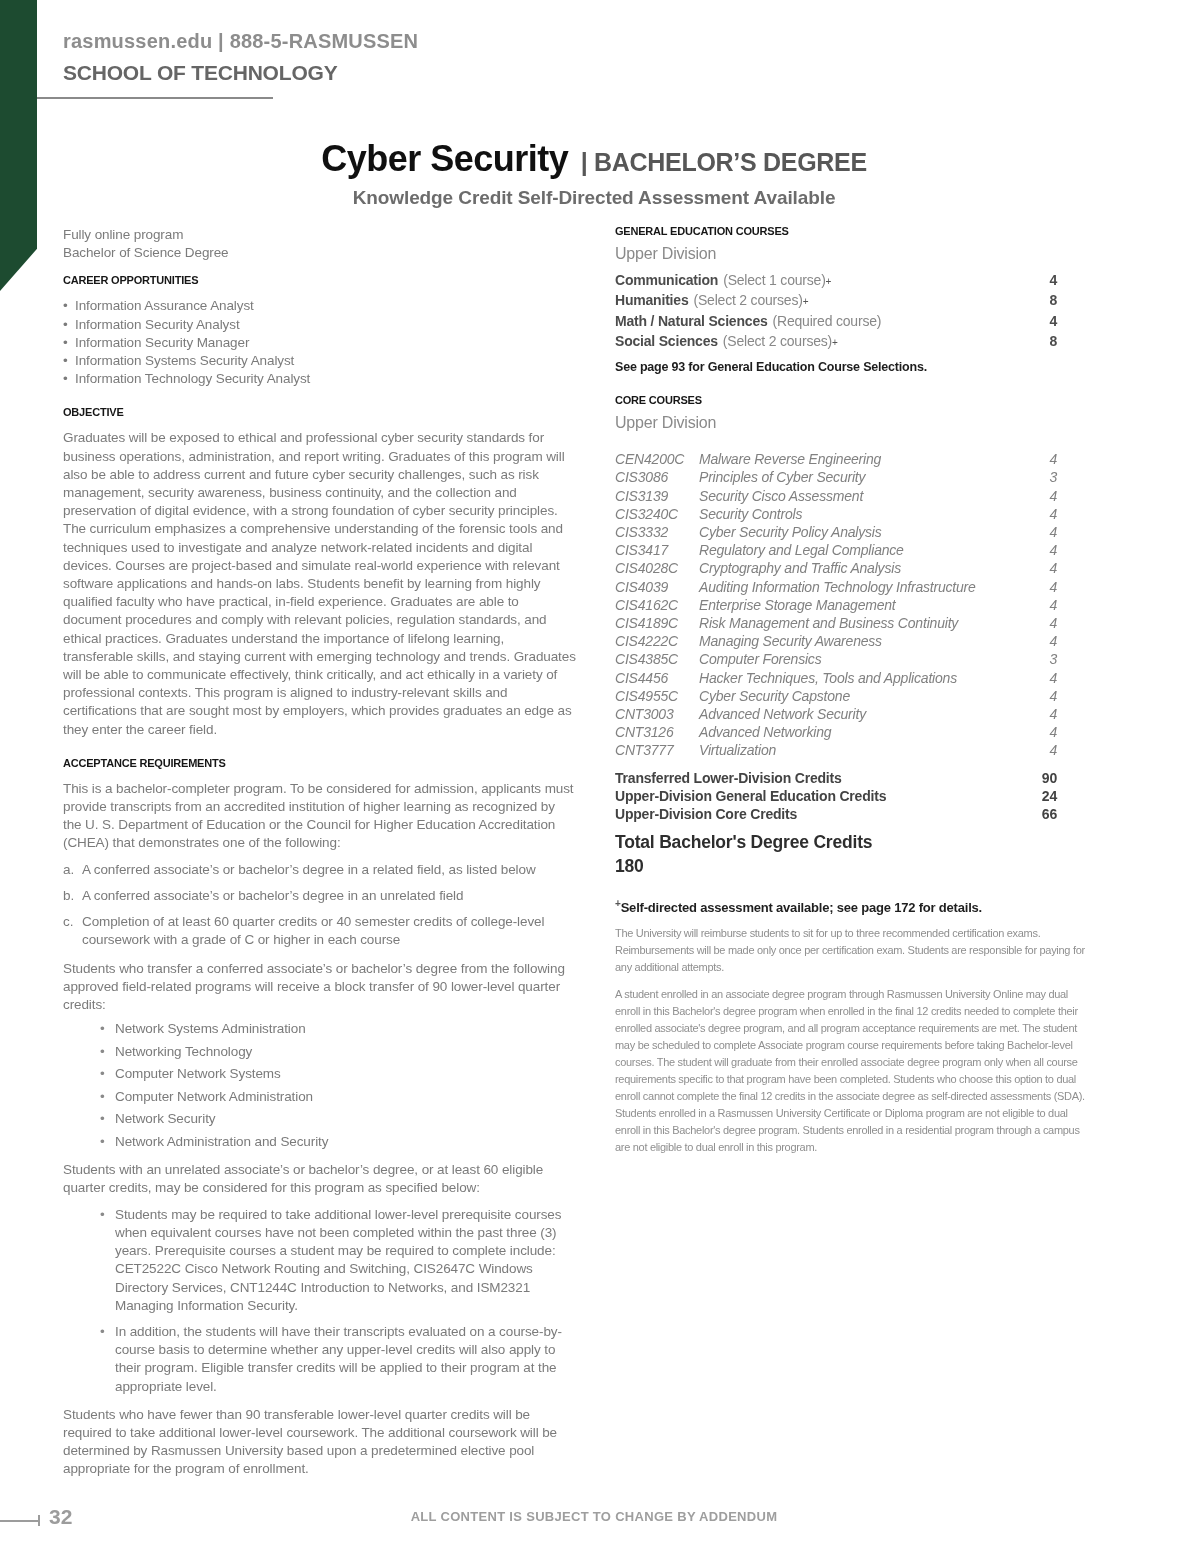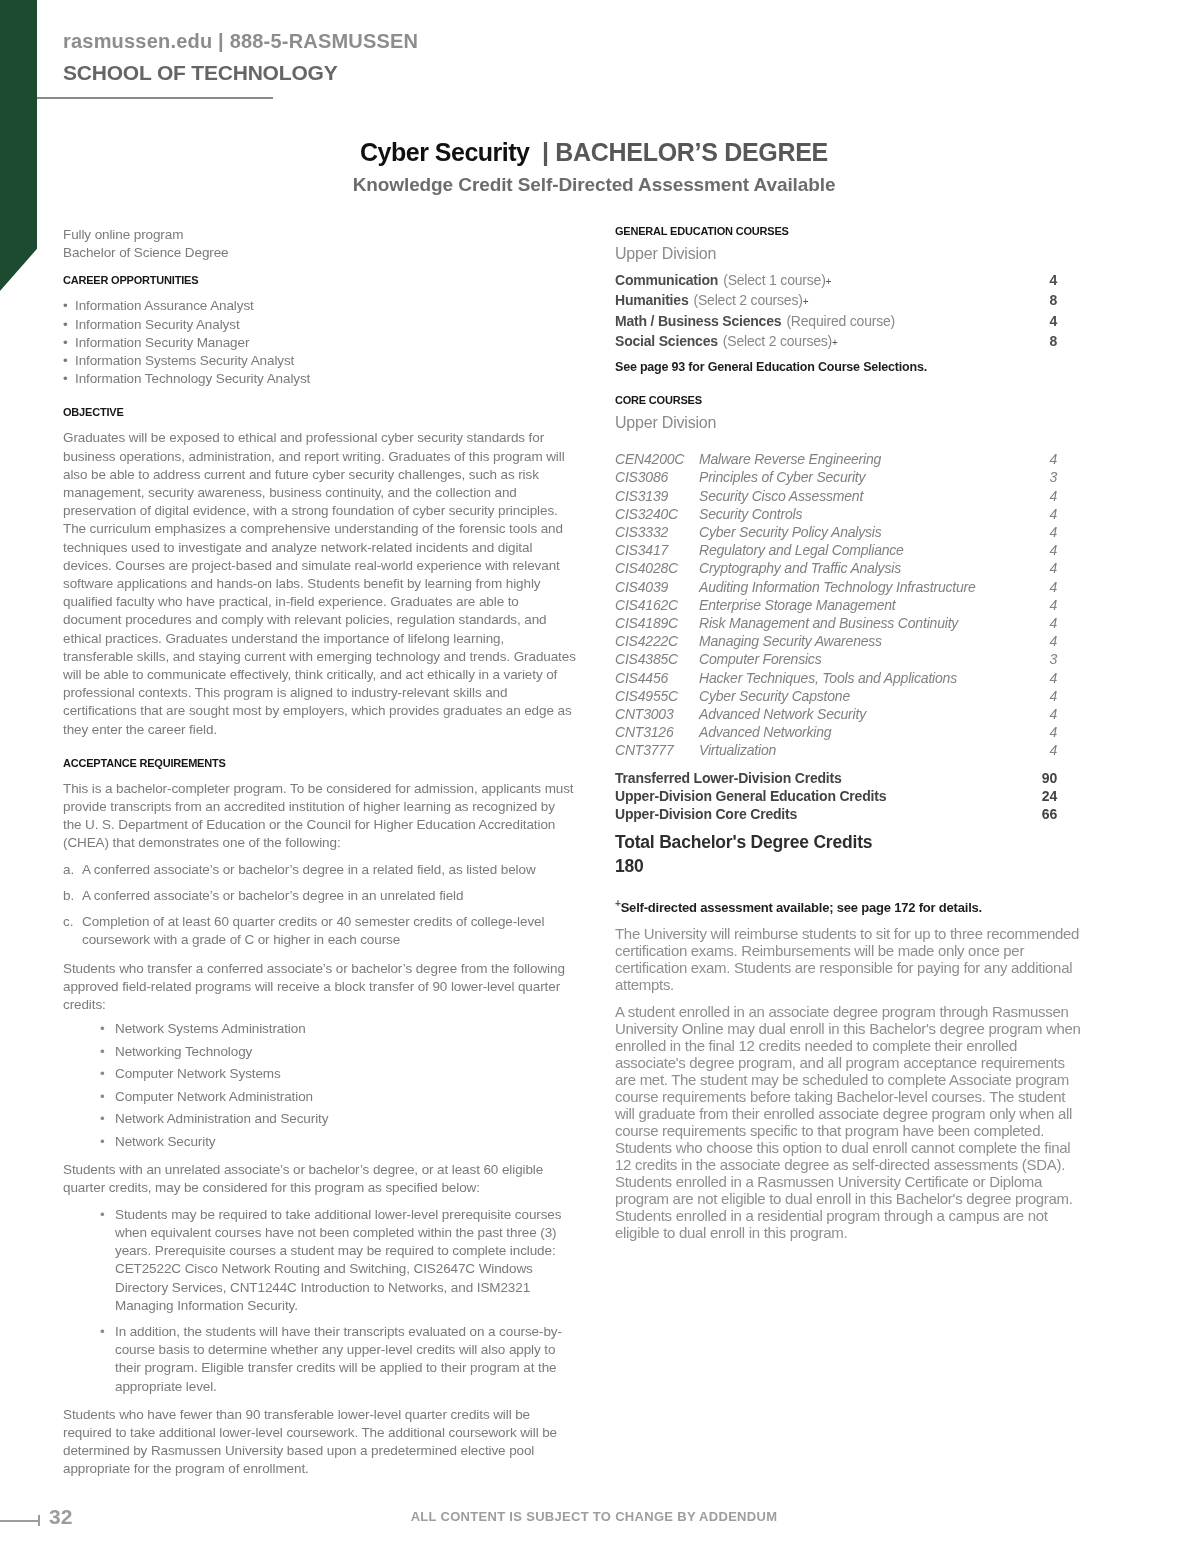--- a/index.html
+++ b/index.html
@@ -14,21 +14,21 @@
     background:#1d4b30;
     clip-path:polygon(0 0,100% 0,100% 85.5%,0 100%);
   }
   
   .site-line{position:absolute;left:63px;top:30px;font-size:20px;font-weight:700;color:#8d8d8d;letter-spacing:.2px;}
   .school-line{position:absolute;left:63px;top:61px;font-size:21px;font-weight:700;color:#666;letter-spacing:-.2px;}
   .header-rule{position:absolute;left:37px;top:97px;width:236px;height:2px;background:#8a8a8a;}
   
   .title-block{position:absolute;left:0;right:0;top:138px;text-align:center;}
   .title-line{white-space:nowrap;}
-  .prog{font-size:25px;font-weight:800;color:#101010;letter-spacing:-.5px;margin-top:20px;}
+  .prog{font-size:36px;font-weight:800;color:#101010;letter-spacing:-.5px;margin-top:20px;}
   .deg{font-size:25px;font-weight:700;color:#575757;letter-spacing:-.3px;margin-left:8px;}
   .subtitle{margin-top:7px;font-size:19px;font-weight:600;color:#6c6c6c;letter-spacing:-.1px;}
   
   .left-col{position:absolute;left:63px;top:226px;width:514px;font-size:13.5px;line-height:18.2px;letter-spacing:-.1px;color:#7b7b7b;}
   .right-col{position:absolute;left:615px;top:221px;width:472px;font-size:14px;letter-spacing:-.2px;color:#7b7b7b;}
   h2{font-size:11px;font-weight:700;color:#161616;letter-spacing:-.2px;margin:0;line-height:21px;}
   .subhead{font-size:16px;color:#8a8a8a;line-height:20px;margin-top:2px;}
   .mt6{margin-top:6px;} .mt8{margin-top:8px;} .mt14{margin-top:14px;} .mt16{margin-top:16px;}
   
   .career-item{position:relative;padding-left:12px;}
@@ -48,21 +48,21 @@
   .credits{font-weight:700;color:#4c4c4c;}
   .course-row{display:flex;align-items:baseline;line-height:18.2px;padding-right:30px;}
   .code{flex:0 0 84px;color:#818181;}
   .ctitle{flex:1;color:#818181;}
   .ccred{color:#818181;}
   .ge-note{margin-top:9px;font-size:12.5px;font-weight:700;color:#1d1d1d;letter-spacing:-.2px;}
   .totals{margin-top:9px;}
   .total-row{display:flex;align-items:baseline;line-height:18.2px;padding-right:30px;font-weight:700;color:#434343;}
   .grand-total{display:flex;align-items:baseline;margin-top:7px;padding-right:30px;font-size:17.5px;font-weight:700;color:#2e2e2e;line-height:24px;flex-direction:column;}
   .sda-note{margin-top:22px;font-size:13px;font-weight:700;color:#1f1f1f;letter-spacing:-.2px;}
-  .fine-print{margin-top:10px;font-size:15px;line-height:17px;color:#8f8f8f;letter-spacing:-.3px;}
+  .fine-print{margin-top:10px;font-size:11px;line-height:17px;color:#8f8f8f;letter-spacing:-.3px;}
   
   .marker-line{position:absolute;left:0;top:1520px;width:39px;height:2px;background:#9c9c9c;}
   .marker-tick{position:absolute;left:38px;top:1515px;width:2px;height:11px;background:#9c9c9c;}
   .page-num{position:absolute;left:49px;top:1505px;font-size:21px;font-weight:700;color:#9c9c9c;}
   .footer-note{position:absolute;left:0;right:0;top:1509px;text-align:center;font-size:13px;font-weight:700;color:#9e9e9e;letter-spacing:.3px;}
 </style>
 </head>
 <body>
 
 <div class="page">
@@ -113,22 +113,22 @@
       <span>Completion of at least 60 quarter credits or 40 semester credits of college-level coursework with a grade of C or higher in each course</span>
     </div>
 
     <p style="margin:10px 0 0 0;">Students who transfer a conferred associate’s or bachelor’s degree from the following approved field-related programs will receive a block transfer of 90 lower-level quarter credits:</p>
 
     <div class="mt6">
       <div class="prog-item">Network Systems Administration</div>
       <div class="prog-item">Networking Technology</div>
       <div class="prog-item">Computer Network Systems</div>
       <div class="prog-item">Computer Network Administration</div>
+      <div class="prog-item">Network Security</div>
       <div class="prog-item">Network Administration and Security</div>
-      <div class="prog-item">Network Security</div>
     </div>
 
     <p style="margin:10px 0 0 0;">Students with an unrelated associate’s or bachelor’s degree, or at least 60 eligible quarter credits, may be considered for this program as specified below:</p>
 
     <div class="sub-item">Students may be required to take additional lower-level prerequisite courses when equivalent courses have not been completed within the past three (3) years. Prerequisite courses a student may be required to complete include: CET2522C Cisco Network Routing and Switching, CIS2647C Windows Directory Services, CNT1244C Introduction to Networks, and ISM2321 Managing Information Security.</div>
     <div class="sub-item">In addition, the students will have their transcripts evaluated on a course-by-course basis to determine whether any upper-level credits will also apply to their program. Eligible transfer credits will be applied to their program at the appropriate level.</div>
 
     <p style="margin:10px 0 0 0;">Students who have fewer than 90 transferable lower-level quarter credits will be required to take additional lower-level coursework. The additional coursework will be determined by Rasmussen University based upon a predetermined elective pool appropriate for the program of enrollment.</p>
   </div>
 
@@ -144,21 +144,21 @@
       <span class="credits">4</span>
     </div>
     <div class="ge-row">
       <span class="ge-name">Humanities</span>
       <span class="ge-detail">(Select 2 courses)</span>
       <span class="sup">+</span>
       <span class="flex-spacer"></span>
       <span class="credits">8</span>
     </div>
     <div class="ge-row">
-      <span class="ge-name">Math / Business Sciences</span>
+      <span class="ge-name">Math / Natural Sciences</span>
       <span class="ge-detail">(Required course)</span>
       <span class="flex-spacer"></span>
       <span class="credits">4</span>
     </div>
     <div class="ge-row">
       <span class="ge-name">Social Sciences</span>
       <span class="ge-detail">(Select 2 courses)</span>
       <span class="sup">+</span>
       <span class="flex-spacer"></span>
       <span class="credits">8</span>

